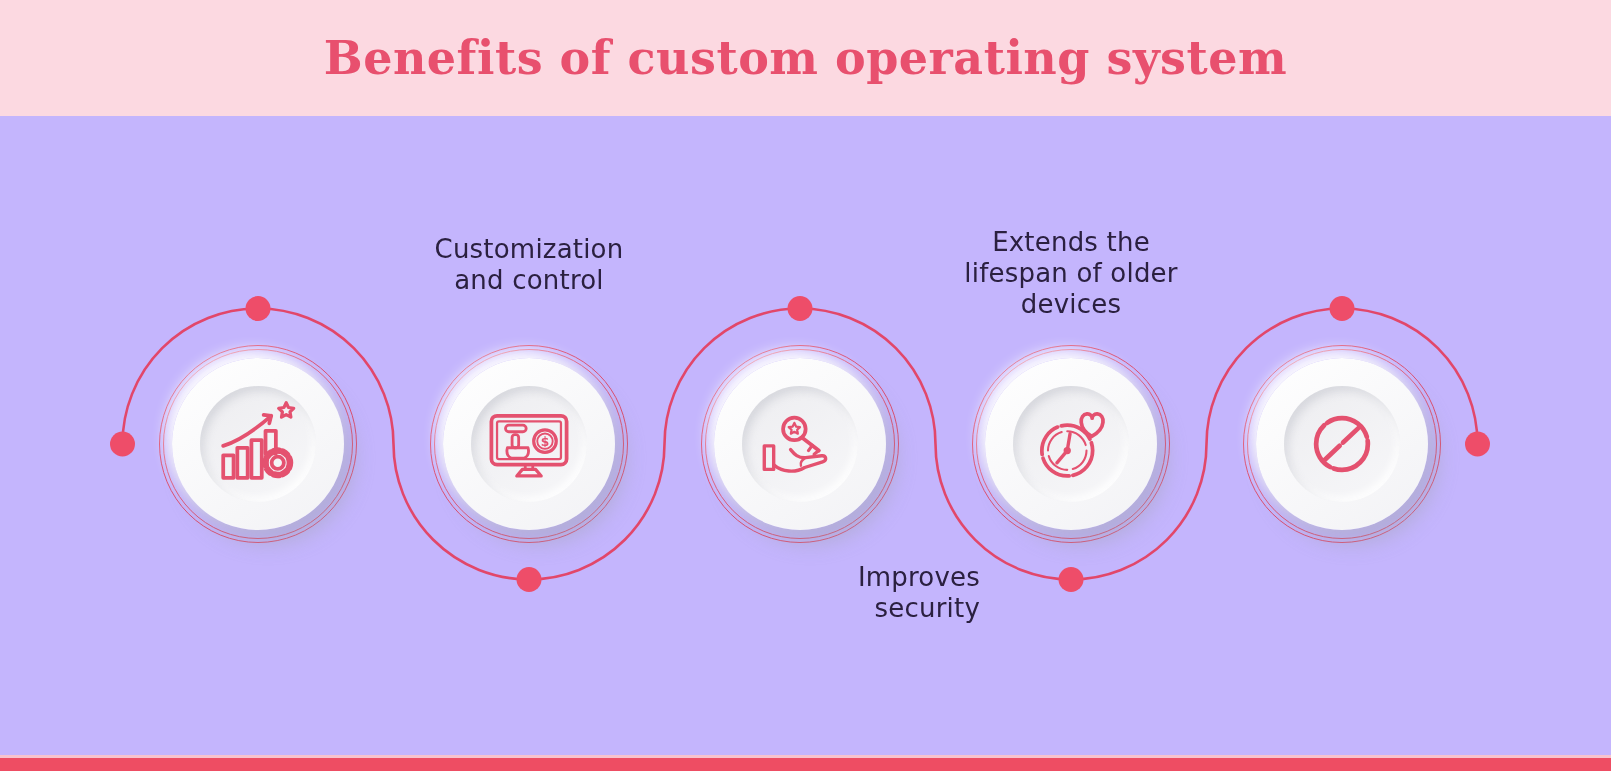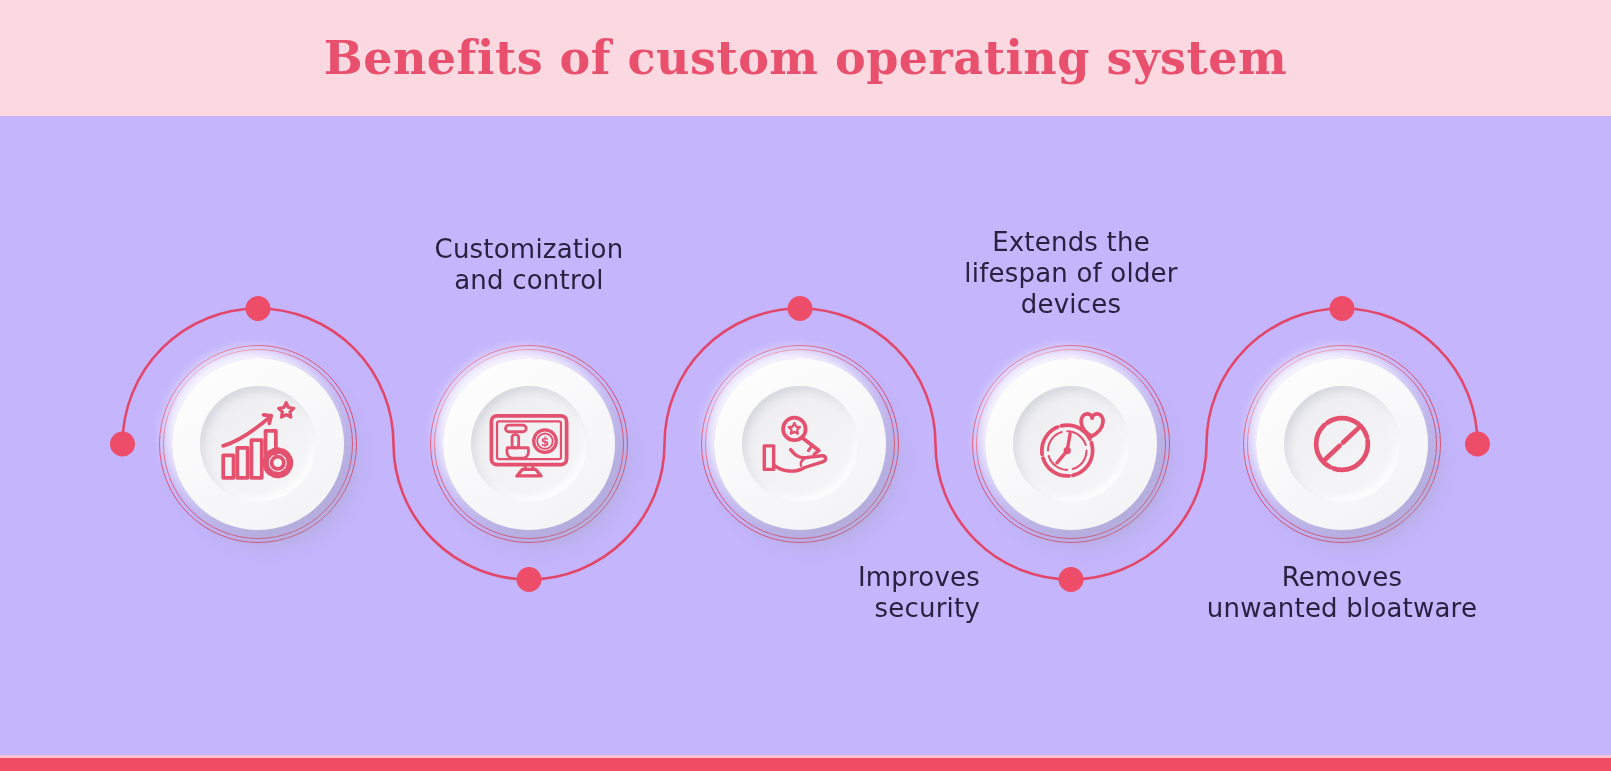--- a/index.html
+++ b/index.html
@@ -167,19 +167,17 @@
     </div>
   </div>
 
   <div class="step-label" style="left:349px; top:234px;">Customization
 and control</div>
   <div class="step-label" style="left:620px; top:562px;text-align:right;">Improves
 security</div>
   <div class="step-label" style="left:891px; top:227px;">Extends the
 lifespan of older
 devices</div>
-  <div class="step-label" style="left:1162px;top:562px;">Removes
-unwanted bloatware</div>
 
   <div id="bottom-bar-edge"></div>
   <div id="bottom-bar"></div>
 
 </div>
 
 </body></html>

